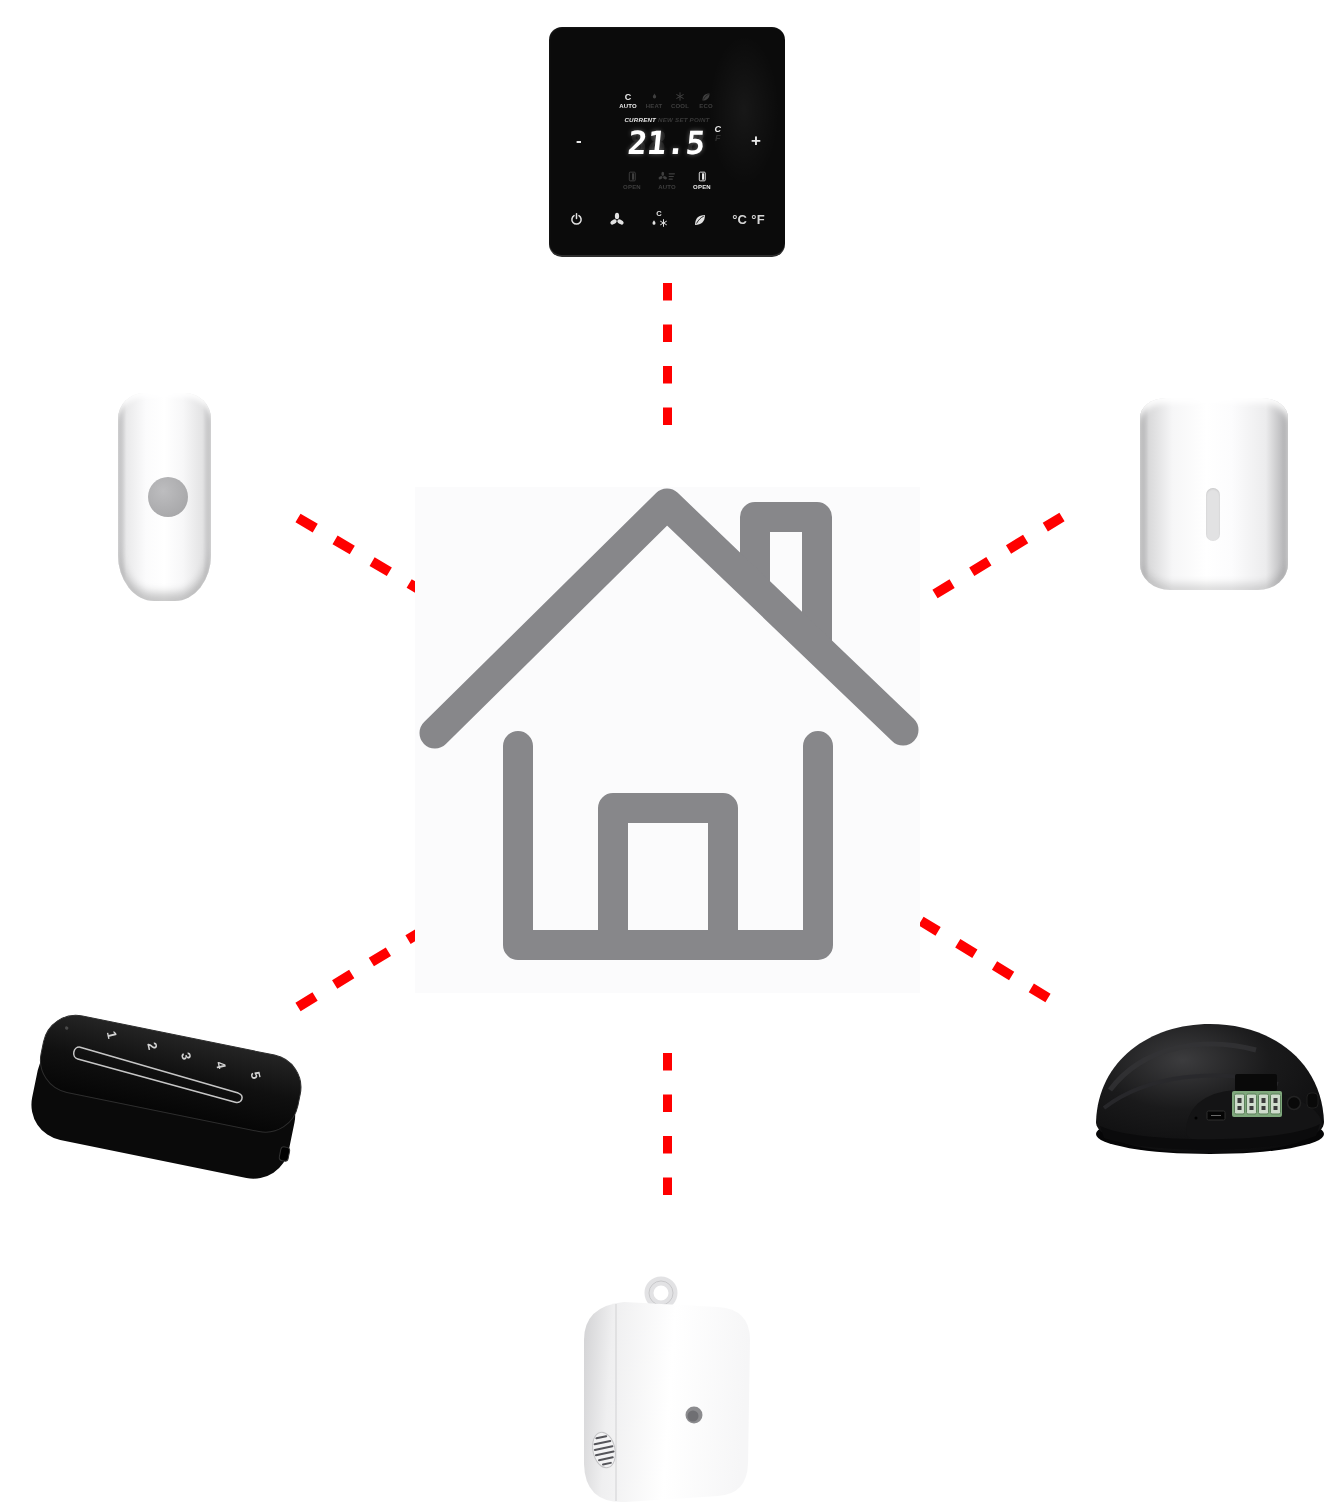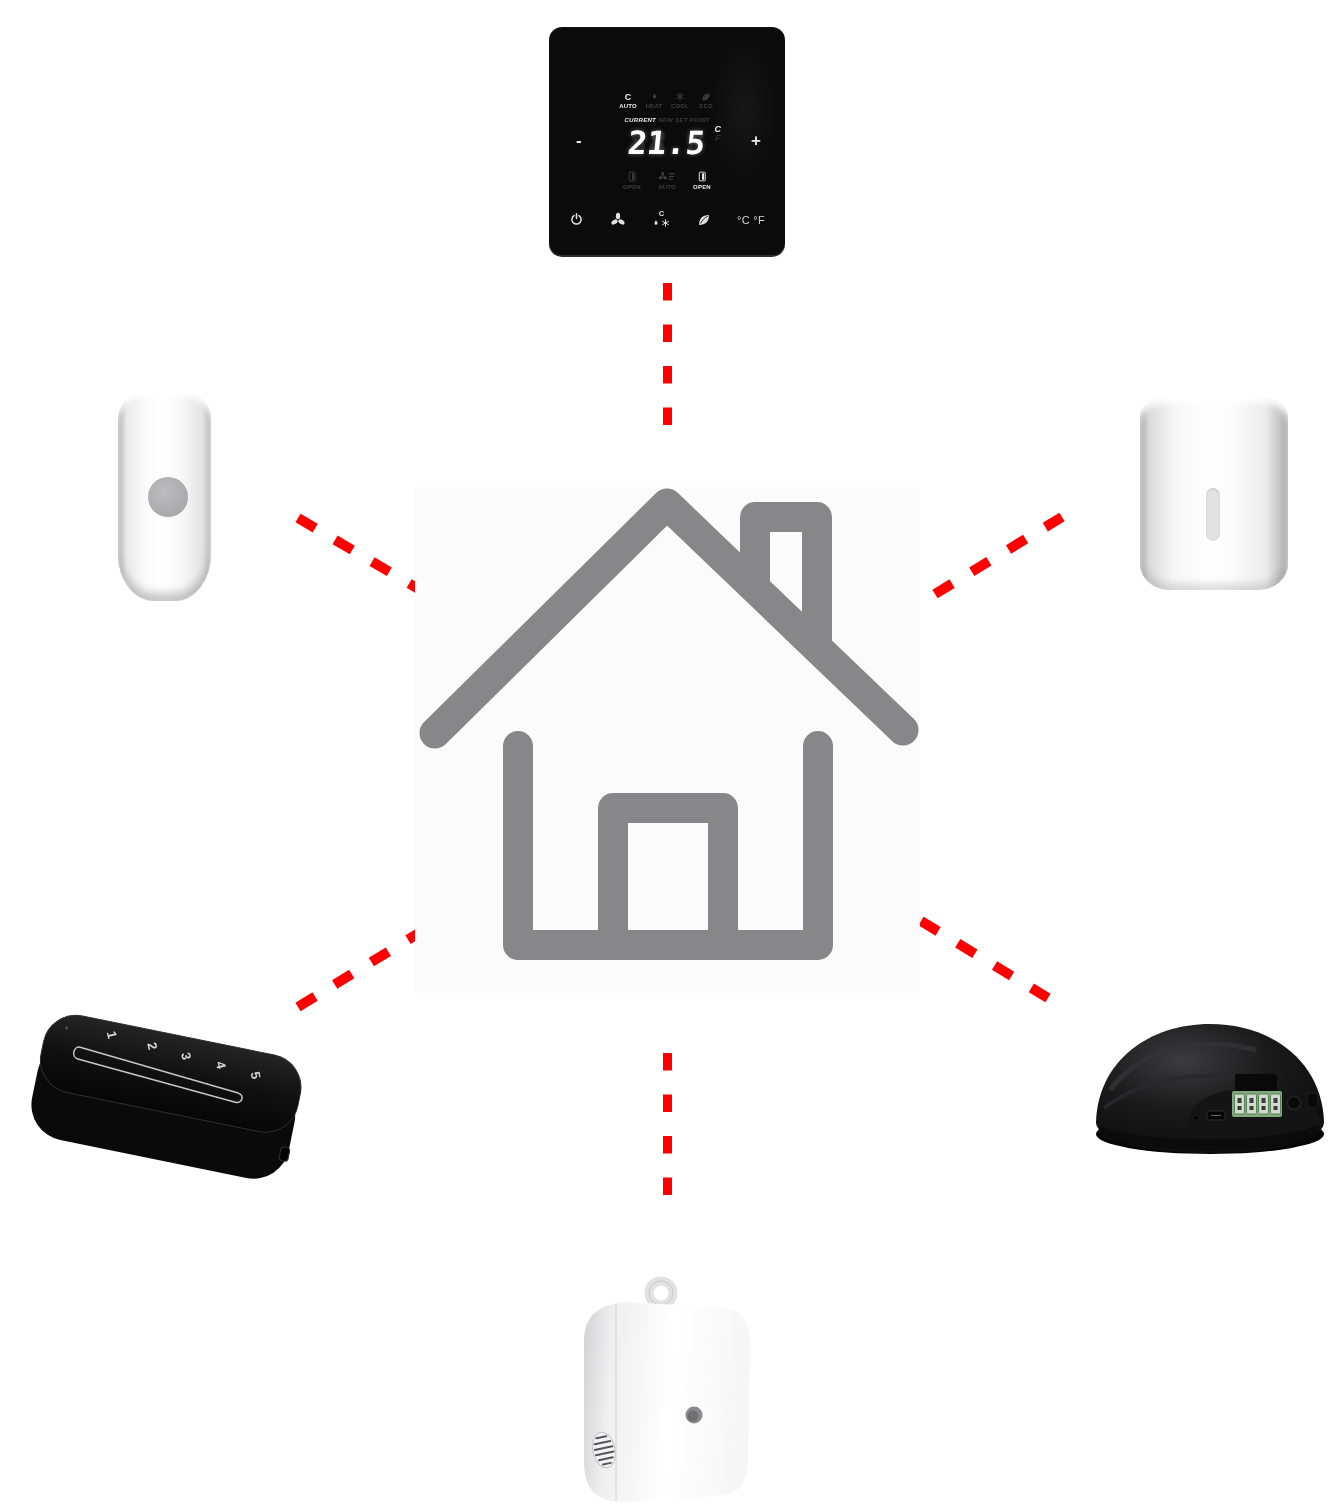--- a/index.html
+++ b/index.html
@@ -43,21 +43,21 @@
   .t-inds{position:absolute;left:0;right:0;top:142px;display:flex;justify-content:center;gap:9px;}
   .t-ind{width:26px;display:flex;flex-direction:column;align-items:center;color:#3f3f3f;}
   .t-ind.active{color:#ececec;}
   .t-ind .t-ic{height:14px;}
   .t-btns{position:absolute;left:0;right:0;top:184px;display:flex;justify-content:space-between;
           align-items:center;padding:0 20px;color:#e2e2e2;}
   .t-btn{display:flex;flex-direction:column;align-items:center;cursor:pointer;}
   .combo{line-height:6px;text-align:center;}
   .combo .cc{font-size:7.5px;font-weight:800;}
   .combo .crow{display:flex;gap:1px;margin-top:1px;}
-  .t-unit{font-size:11px;font-weight:normal;color:#d6d6d6;letter-spacing:.3px;cursor:pointer;text-align:center;}
+  .t-unit{font-size:13px;font-weight:bold;color:#d6d6d6;letter-spacing:.3px;cursor:pointer;text-align:center;}
 
   
   .doorbell{position:absolute;left:118px;top:393px;width:93px;height:208px;
     border-radius:26px 26px 36px 36px / 26px 26px 46px 46px;
     background:linear-gradient(to right,#bfbfc1 0%,#e9e9ea 9%,#fbfbfc 30%,#ffffff 50%,#f7f7f8 70%,#e3e3e4 91%,#c3c3c5 100%);
     box-shadow:inset 0 4px 5px rgba(255,255,255,.9), inset 0 -8px 10px rgba(0,0,0,.22);}
   .doorbell .btn{position:absolute;left:30px;top:84px;width:40px;height:40px;border-radius:50%;cursor:pointer;
     background:radial-gradient(circle at 38% 35%,#bdbdbf,#a9a9ab 72%,#9c9c9e);}
 
   

